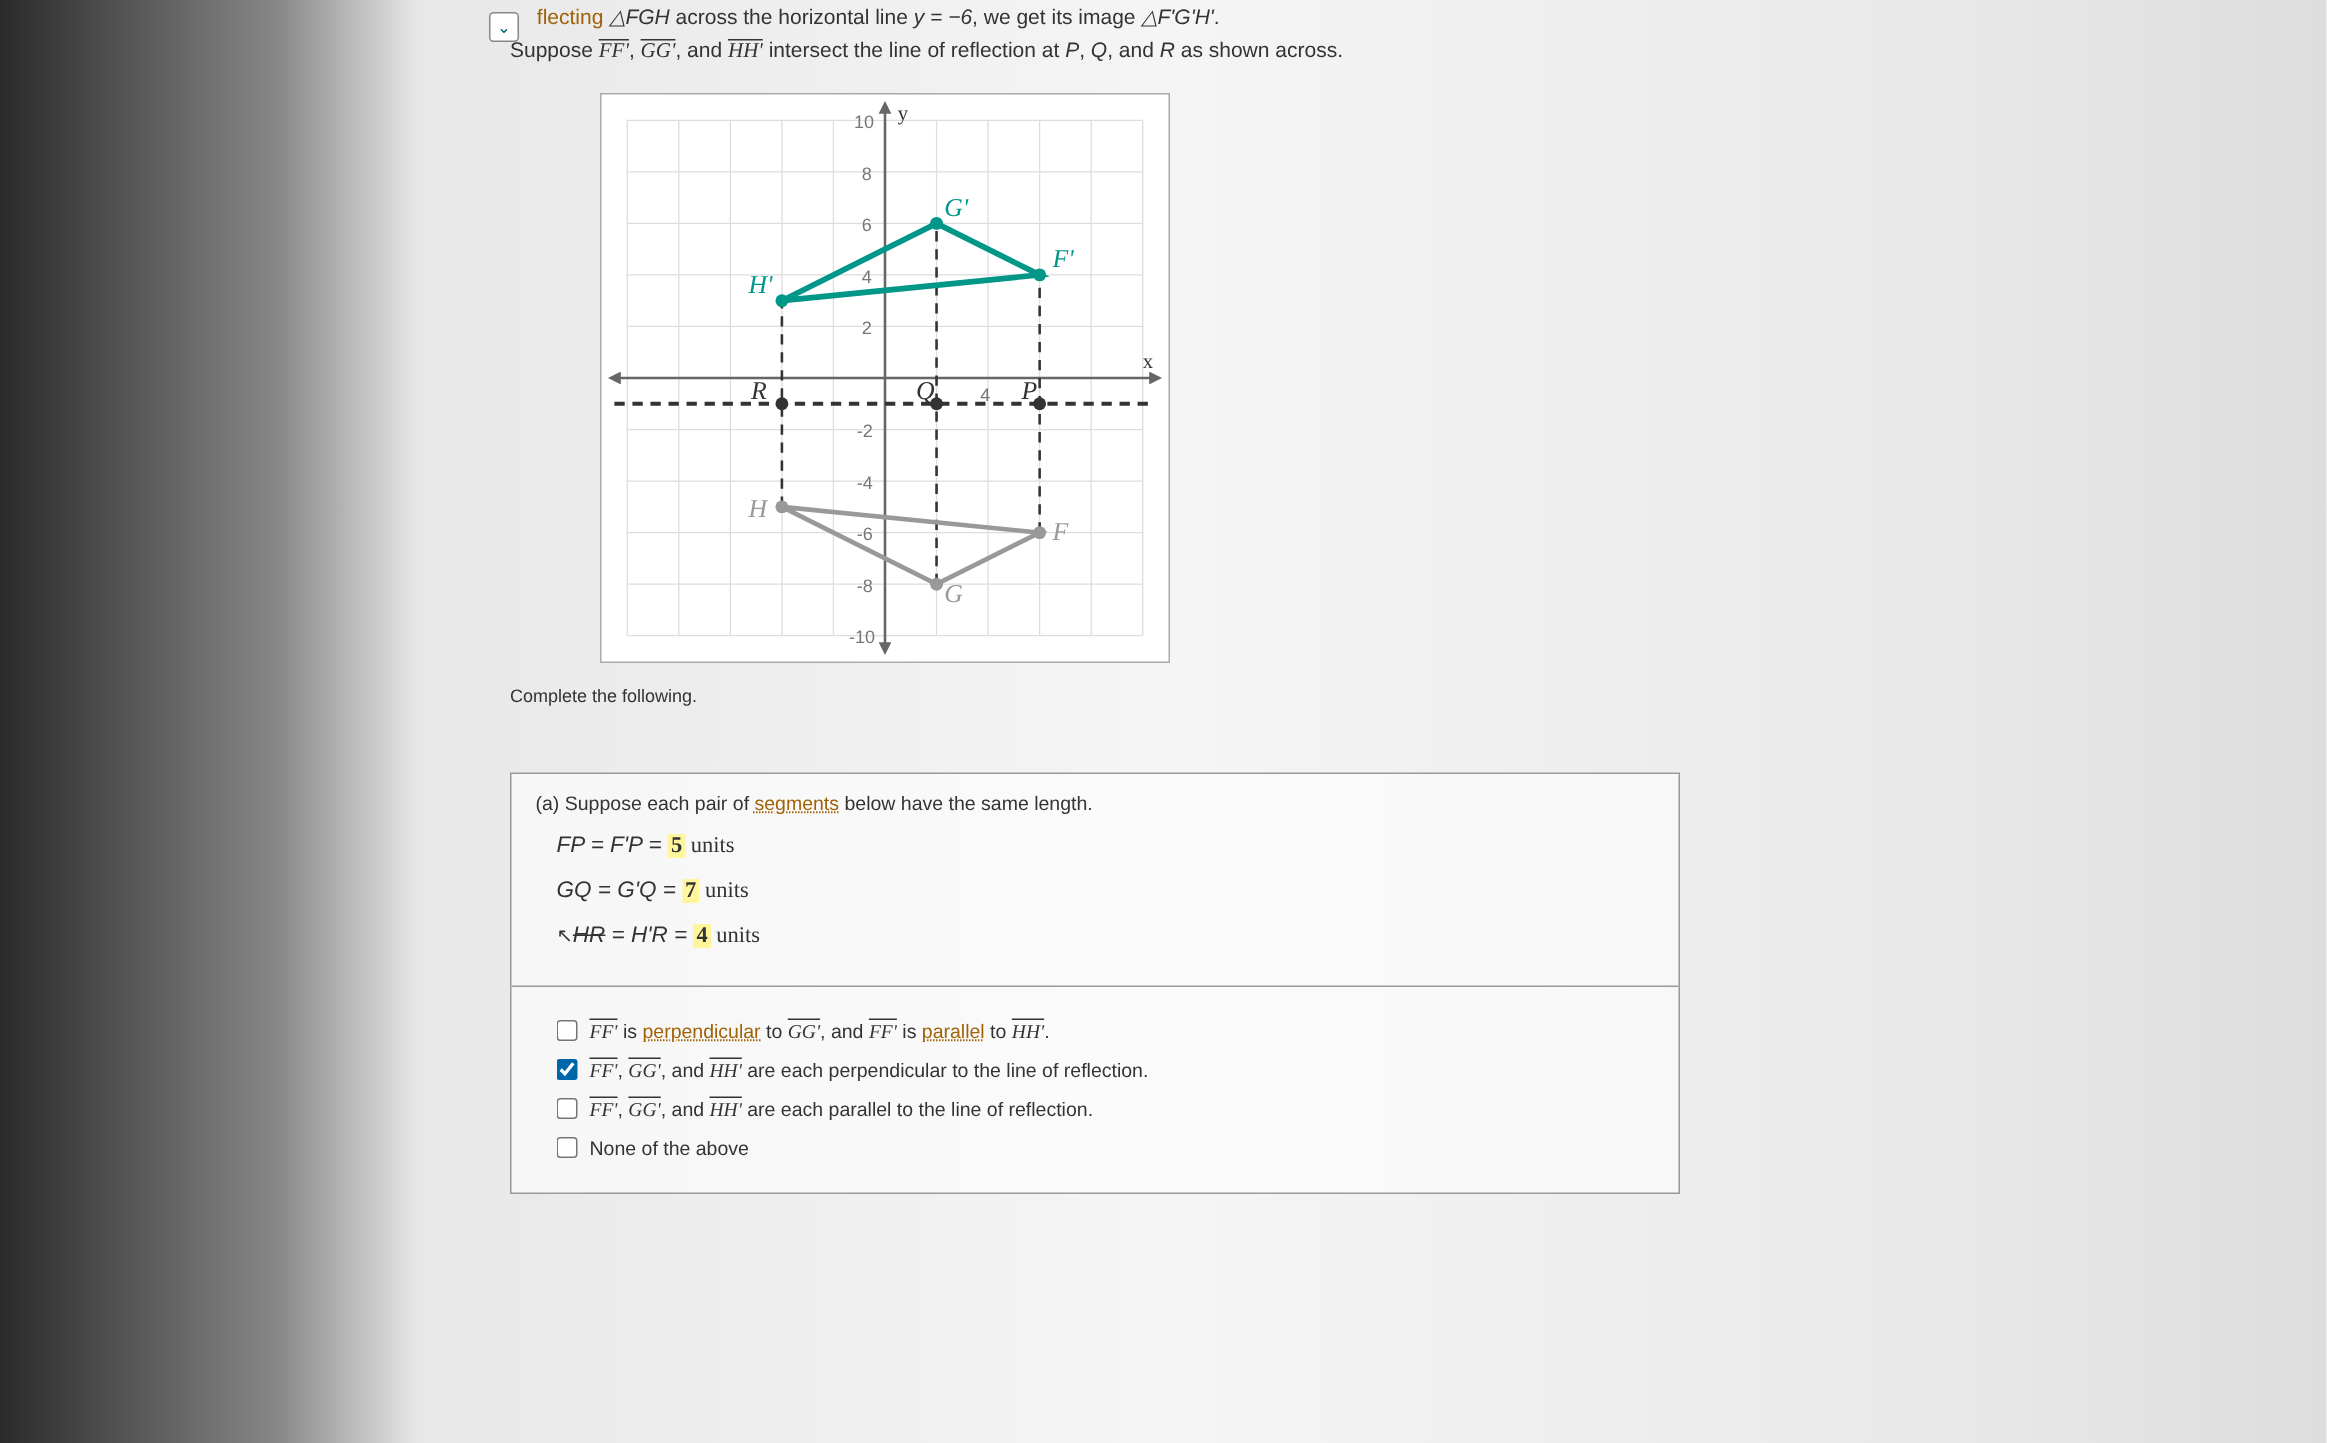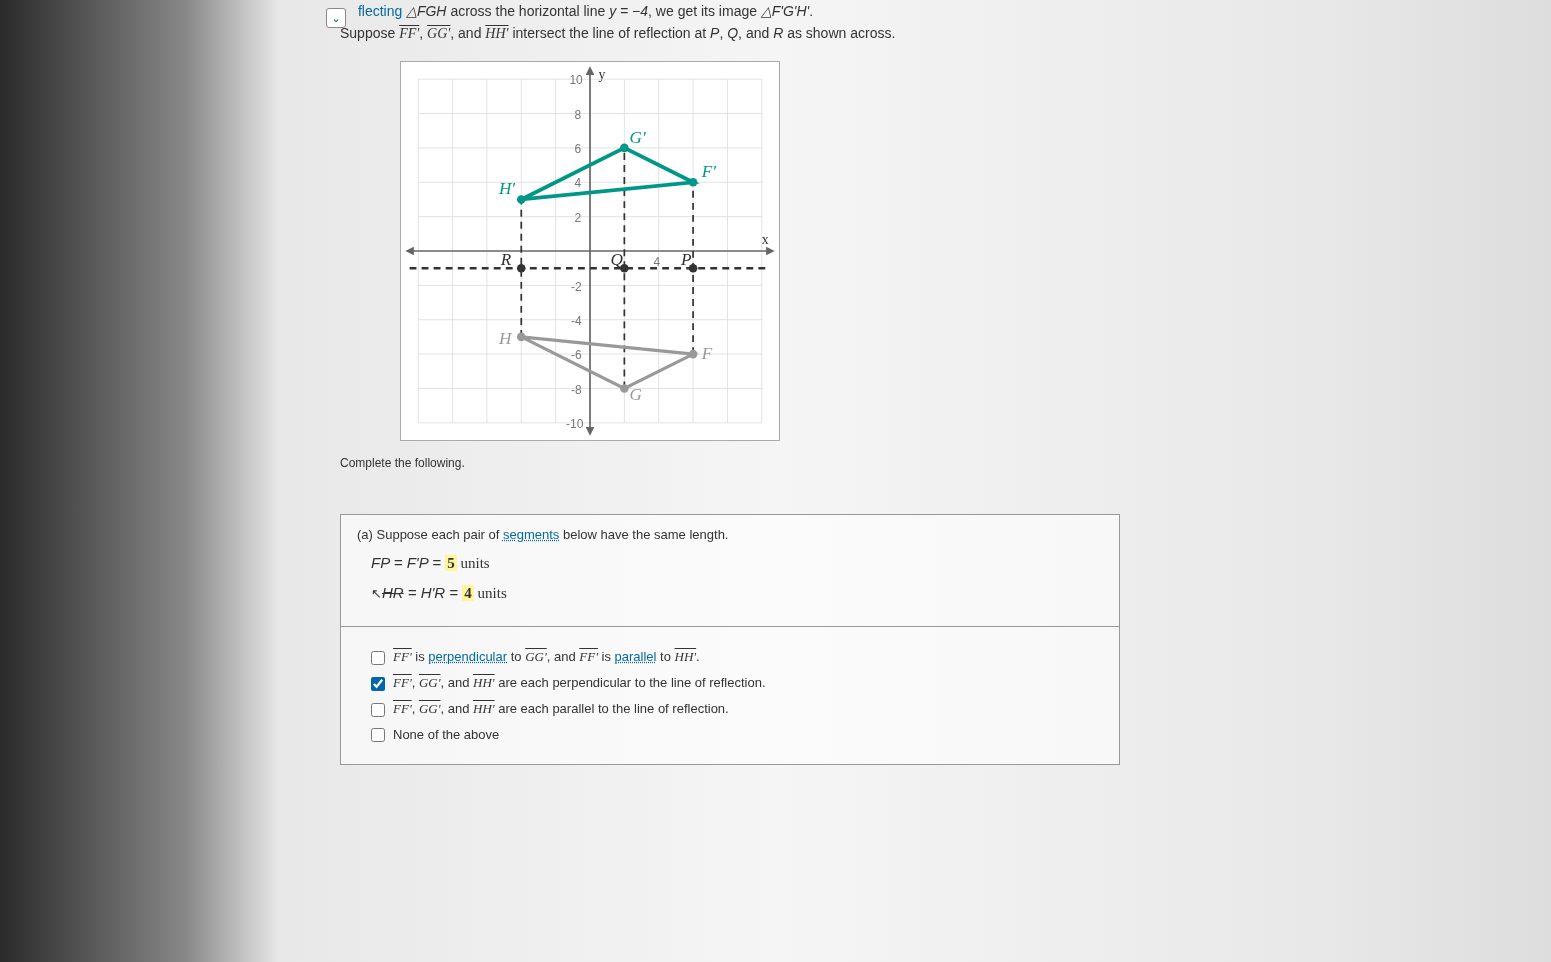--- a/index.html
+++ b/index.html
@@ -22,21 +22,21 @@
     left: -14px;
     top: 8px;
     width: 20px; height: 20px;
     border: 1px solid #888;
     background: #fff;
     border-radius: 3px;
     display: flex; align-items: center; justify-content: center;
     font-size: 11px; color: #067;
   }
   .problem-text { font-size: 14px; color: #333; line-height: 1.6; }
-  .problem-text a, .link { color: #0369a1; text-decoration: underline dotted; cursor: pointer; }
+  .problem-text a, .link { color: #a16207; text-decoration: underline dotted; cursor: pointer; }
   .seg { text-decoration: overline; }
   .ital { font-style: italic; font-family: Liberation Sans, sans-serif; }
   .graph-box {
     width: 380px; height: 380px;
     background: #fff;
     border: 1px solid #aaa;
     margin: 15px 0 15px 60px;
     position: relative;
   }
   .grid-svg { width: 100%; height: 100%; }
@@ -44,39 +44,39 @@
   .answer-table {
     border: 1px solid #999;
     width: 780px;
     background: rgba(255,255,255,0.6);
     margin-top: 44px;
   }
   .section-a, .section-b { padding: 12px 16px; font-size: 13px; }
   .section-a { border-bottom: 1px solid #999; }
   .section-a .row { margin: 12px 0; font-family: 'Times New Roman', serif; font-size: 15px; }
   .hl { background: #fff59d; padding: 0 2px; font-weight: bold; }
-  .opt-row { margin: 10px 0 10px 14px; font-size: 13px; display: flex; align-items: flex-end; gap: 8px; }
+  .opt-row { margin: 10px 0 10px 14px; font-size: 13px; display: flex; align-items: flex-start; gap: 8px; }
   input[type=checkbox]{ width:14px; height:14px; accent-color:#0066aa; }
   .sub { font-size: 13px; }
   .prime { font-family: 'Times New Roman', serif; }
 </style>
 </head>
 <body>
 
 <div class="content-area">
 
   <div class="toggle-chevron">
     <span>⌄</span>
   </div>
 
   <p class="problem-text">
     <span class="link" style="text-decoration:none;"><span style="visibility:hidden">Re</span>flecting</span>
     <span class="ital">△FGH</span>
     <span> across the horizontal line </span>
-    <span class="ital">y = −4</span><span>, we get its image </span>
+    <span class="ital">y = −6</span><span>, we get its image </span>
     <span class="ital">△F'G'H'</span><span>.</span>
   </p>
 
   <p class="problem-text">
     <span>Suppose </span>
     <span class="ital seg prime">FF'</span><span>, </span>
     <span class="ital seg prime">GG'</span><span>, and </span>
     <span class="ital seg prime">HH'</span>
     <span> intersect the line of reflection at </span>
     <span class="ital">P</span>, 
@@ -183,20 +183,23 @@
 
   <div class="answer-table">
     <div class="section-a">
       <p>
         <span>(a) Suppose each pair of </span><a class="link">segments</a><span> below have the same length.</span>
       </p>
       <div class="row" style="margin-left:14px">
         <span class="ital">FP = F'P = </span><span class="hl">5</span><span> units</span>
       </div>
       <div class="row" style="margin-left:14px">
+        <span class="ital">GQ = G'Q = </span><span class="hl">7</span><span> units</span>
+      </div>
+      <div class="row" style="margin-left:14px">
         <span style="font-size:13px">↖</span><span class="ital" style="text-decoration:line-through;">HR</span><span class="ital"> = H'R = </span><span class="hl">4</span><span> units</span>
       </div>
     </div>
 
     <div class="section-b">
 
       <div class="opt-row">
         <input type="checkbox" style="">
         <span class="sub">
           <span class="ital seg prime">FF'</span><span> is </span><a class="link">perpendicular</a><span> to </span><span class="ital seg prime">GG'</span><span>, and </span><span class="ital seg prime">FF'</span><span> is </span><a class="link">parallel</a><span> to </span><span class="ital seg prime">HH'</span><span>.</span>

